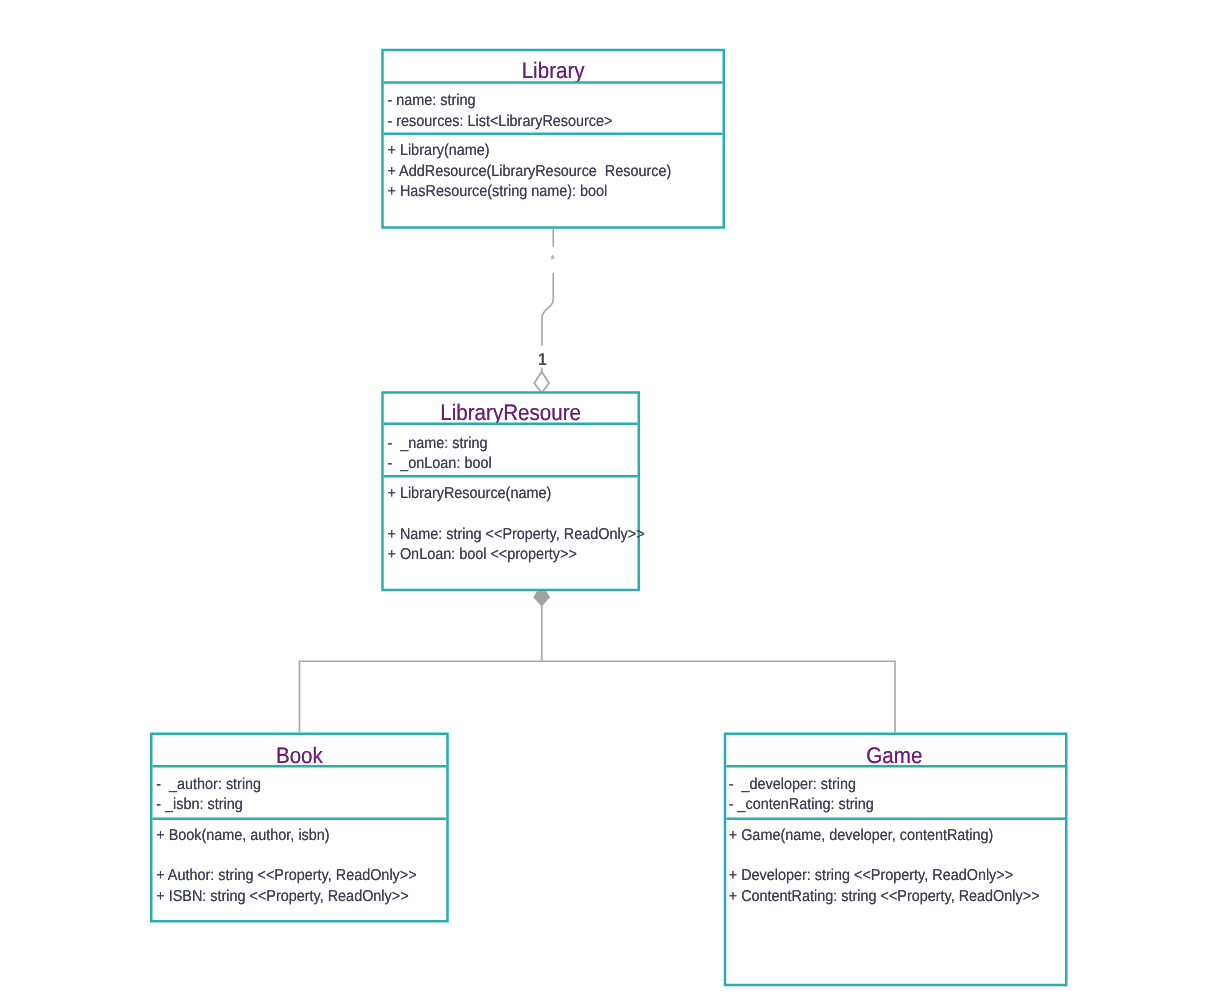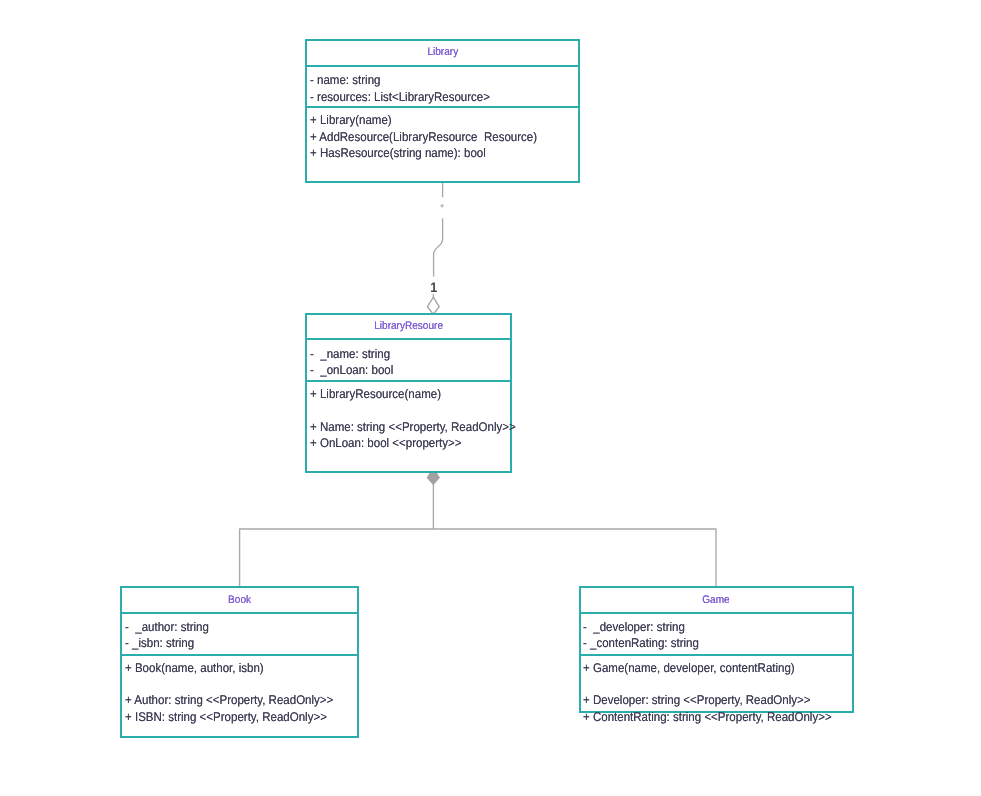--- a/index.html
+++ b/index.html
@@ -6,21 +6,21 @@
   html,body{margin:0;padding:0;}
   body{width:981px;height:796px;background:#ffffff;overflow:hidden;
        font-family:"Liberation Sans",sans-serif;
        -webkit-font-smoothing:antialiased;
        text-rendering:geometricPrecision;}
   #canvas{position:relative;width:981px;height:796px;background:#ffffff;}
   svg.edges{position:absolute;left:0;top:0;width:981px;height:796px;}
   .uml-class{position:absolute;box-sizing:border-box;background:#ffffff;
              border:2px solid #2badac;}
   .uml-title{position:absolute;left:0;right:0;text-align:center;
-             color:#8b5cf6;font-size:11px;line-height:1;
+             color:#701a75;font-size:18px;line-height:1;
              text-shadow:0 0 0.35px rgba(61,61,85,0.85);}
   .uml-title > span{display:inline-block;transform:scaleX(0.915);transform-origin:50% 50%;}
   .uml-divider{position:absolute;left:0;right:0;height:0;
                border-top:2px solid #2badac;}
   .uml-row{position:absolute;color:#3d3d55;font-size:12.6px;line-height:1;white-space:pre;
            transform:scaleX(0.915);transform-origin:0 50%;
            text-shadow:0 0 0.35px rgba(61,61,85,0.85);}
   .edge-label{position:absolute;color:#5a5a5a;font-size:12.6px;line-height:1;white-space:pre;
               transform:scaleX(0.915);transform-origin:50% 50%;}
 </style>
@@ -74,21 +74,21 @@
     <div class="uml-divider" style="top:24.00px;"></div>
     <div class="uml-row" style="left:2.6px;top:33.10px;">-  _author: string</div>
     <div class="uml-row" style="left:2.6px;top:49.10px;">- _isbn: string</div>
     <div class="uml-divider" style="top:65.80px;"></div>
     <div class="uml-row" style="left:2.6px;top:73.40px;">+ Book(name, author, isbn)</div>
     <div class="uml-row" style="left:2.6px;top:89.60px;"></div>
     <div class="uml-row" style="left:2.6px;top:105.90px;">+ Author: string &lt;&lt;Property, ReadOnly&gt;&gt;</div>
     <div class="uml-row" style="left:2.6px;top:122.80px;">+ ISBN: string &lt;&lt;Property, ReadOnly&gt;&gt;</div>
   </div>
 
-  <div class="uml-class" style="left:578.5px;top:586.2px;width:275.0px;height:127px;">
+  <div class="uml-class" style="left:578.5px;top:586.2px;width:275.0px;height:203px;">
     <div class="uml-title" style="top:6.50px;"><span>Game</span></div>
     <div class="uml-divider" style="top:24.00px;"></div>
     <div class="uml-row" style="left:2.6px;top:33.10px;">-  _developer: string</div>
     <div class="uml-row" style="left:2.6px;top:49.10px;">- _contenRating: string</div>
     <div class="uml-divider" style="top:65.80px;"></div>
     <div class="uml-row" style="left:2.6px;top:73.40px;">+ Game(name, developer, contentRating)</div>
     <div class="uml-row" style="left:2.6px;top:89.60px;"></div>
     <div class="uml-row" style="left:2.6px;top:105.90px;">+ Developer: string &lt;&lt;Property, ReadOnly&gt;&gt;</div>
     <div class="uml-row" style="left:2.6px;top:122.80px;">+ ContentRating: string &lt;&lt;Property, ReadOnly&gt;&gt;</div>
   </div>

